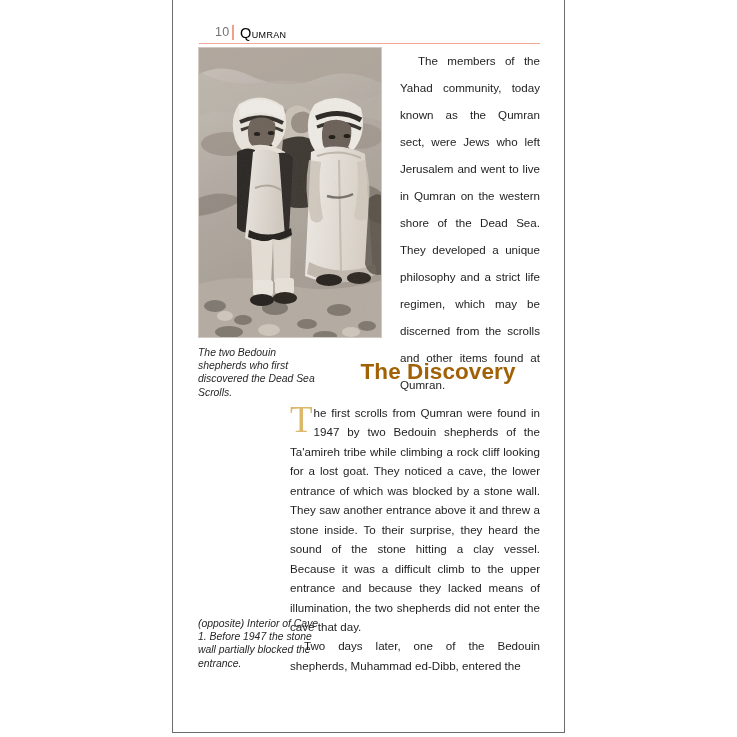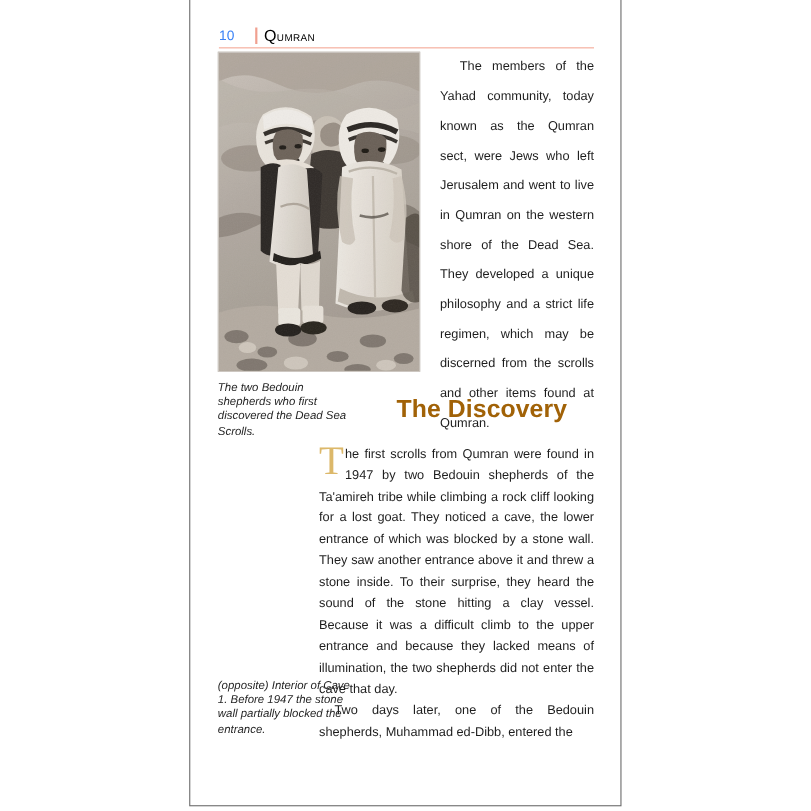--- a/index.html
+++ b/index.html
@@ -29,24 +29,24 @@
   
   #running-head {
     position: absolute;
     left: 26px;
     top: 26px;
     width: 341px;
     height: 22px;
   }
   #folio {
     position: absolute;
-    left: 0;
+    left: 16px;
     top: 0;
     font-size: 12.5px;
-    color: #3b82f6;
+    color: #737373;
     letter-spacing: .2px;
   }
   #head-tick {
     position: absolute;
     left: 33px;
     top: 0px;
     width: 1.6px;
     height: 15px;
     background: #f0a090;
   }

